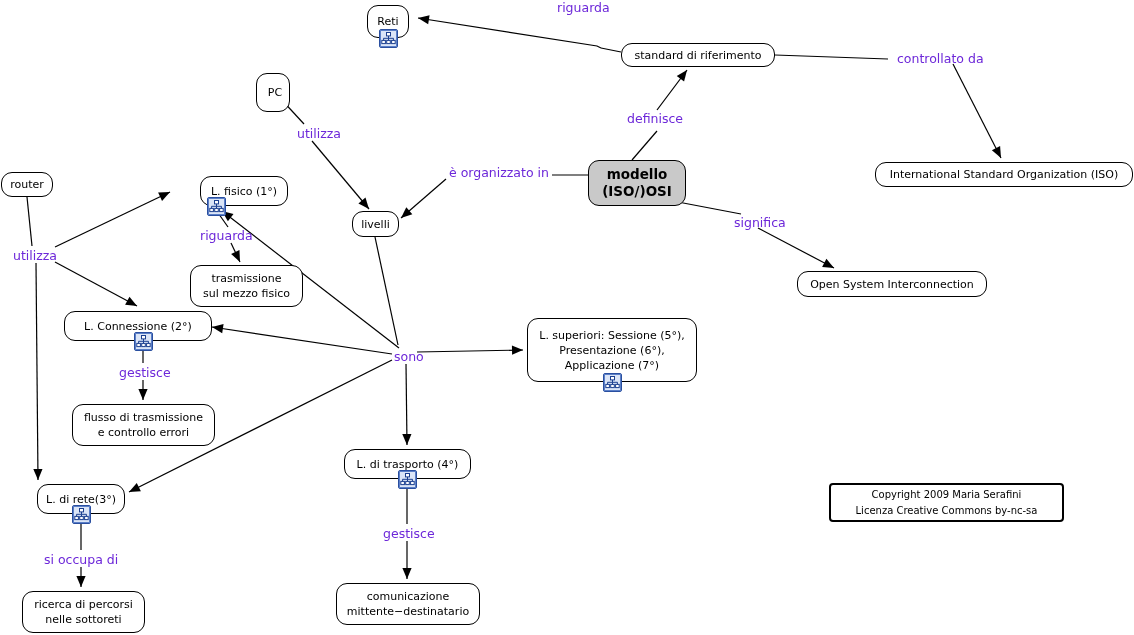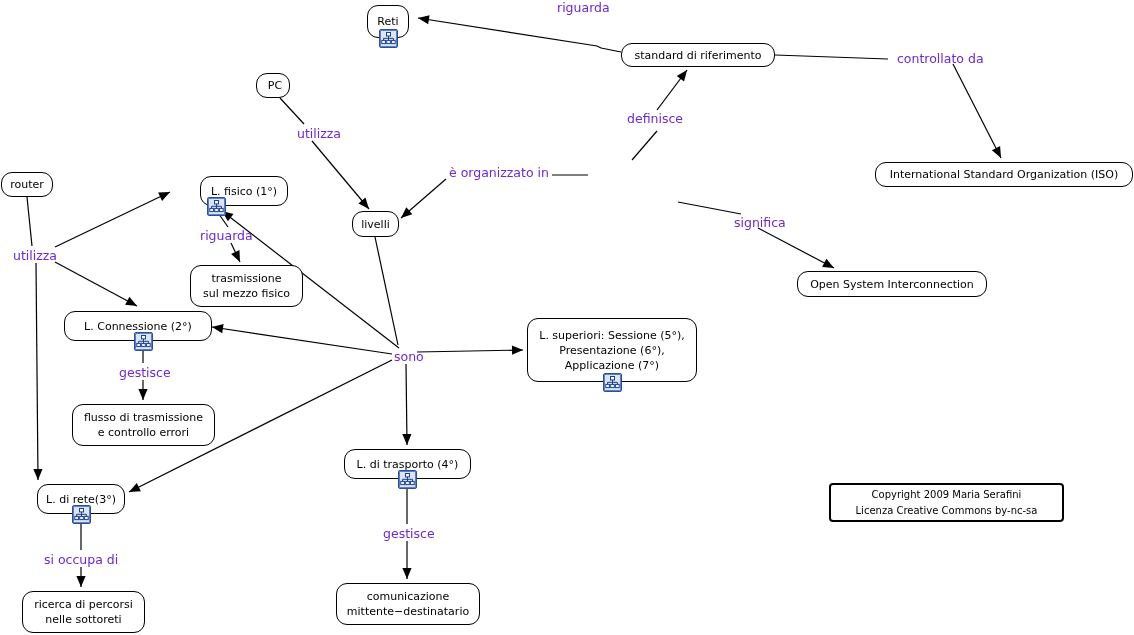--- a/index.html
+++ b/index.html
@@ -141,22 +141,24 @@
       <svg width="17" height="17" viewBox="0 0 17 17">
         <rect x="0.5" y="0.5" width="16" height="16" fill="#dbe5f7" stroke="#5b7fc7" stroke-width="1"></rect>
         <rect x="6.5" y="2.5" width="4" height="3.4" fill="#ffffff" stroke="#1b3f8f" stroke-width="1"></rect>
         <path d="M8.5 6 L8.5 8.3 M3.5 8.3 L13.5 8.3 M3.6 8.3 L3.6 10.4 M8.5 8.3 L8.5 10.4 M13.4 8.3 L13.4 10.4" stroke="#1b3f8f" stroke-width="1" fill="none"></path>
         <rect x="1.8" y="10.4" width="3.6" height="3.2" fill="#ffffff" stroke="#1b3f8f" stroke-width="1"></rect>
         <rect x="6.7" y="10.4" width="3.6" height="3.2" fill="#ffffff" stroke="#1b3f8f" stroke-width="1"></rect>
         <rect x="11.6" y="10.4" width="3.6" height="3.2" fill="#ffffff" stroke="#1b3f8f" stroke-width="1"></rect>
       </svg>
     </span>
     <div class="node" style="left: 621px; top: 43px; width: 154px; height: 24px;"><span class="node-label">standard di riferimento</span></div>
-    <div class="node" style="left: 256px; top: 73px; width: 34px; height: 25px; padding-left: 12px;"><span class="node-label">PC</span></div>
+    <div class="node" style="left: 256px; top: 73px; width: 34px; height: 39px; padding-left: 12px;"><span class="node-label">PC</span></div>
     <div class="node" style="left: 875px; top: 162px; width: 258px; height: 25px;"><span class="node-label">International Standard Organization (ISO)</span></div>
+    <div class="node bold" style="left: 588px; top: 160px; width: 98px; height: 46px;"><span class="node-label">modello
+(ISO/)OSI</span></div>
     <div class="node" style="left: 1px; top: 172px; width: 52px; height: 25px;"><span class="node-label">router</span></div>
     <div class="node" style="left: 172px; top: 176px; width: 88px; height: 30px; margin-left: 28px;"><span class="node-label">L. fisico (1°)</span></div>
     <span class="link-badge" style="left: 206.5px; top: 197px;">
       <svg width="17" height="17" viewBox="0 0 17 17">
         <rect x="0.5" y="0.5" width="16" height="16" fill="#dbe5f7" stroke="#5b7fc7" stroke-width="1"></rect>
         <rect x="6.5" y="2.5" width="4" height="3.4" fill="#ffffff" stroke="#1b3f8f" stroke-width="1"></rect>
         <path d="M8.5 6 L8.5 8.3 M3.5 8.3 L13.5 8.3 M3.6 8.3 L3.6 10.4 M8.5 8.3 L8.5 10.4 M13.4 8.3 L13.4 10.4" stroke="#1b3f8f" stroke-width="1" fill="none"></path>
         <rect x="1.8" y="10.4" width="3.6" height="3.2" fill="#ffffff" stroke="#1b3f8f" stroke-width="1"></rect>
         <rect x="6.7" y="10.4" width="3.6" height="3.2" fill="#ffffff" stroke="#1b3f8f" stroke-width="1"></rect>
         <rect x="11.6" y="10.4" width="3.6" height="3.2" fill="#ffffff" stroke="#1b3f8f" stroke-width="1"></rect>

